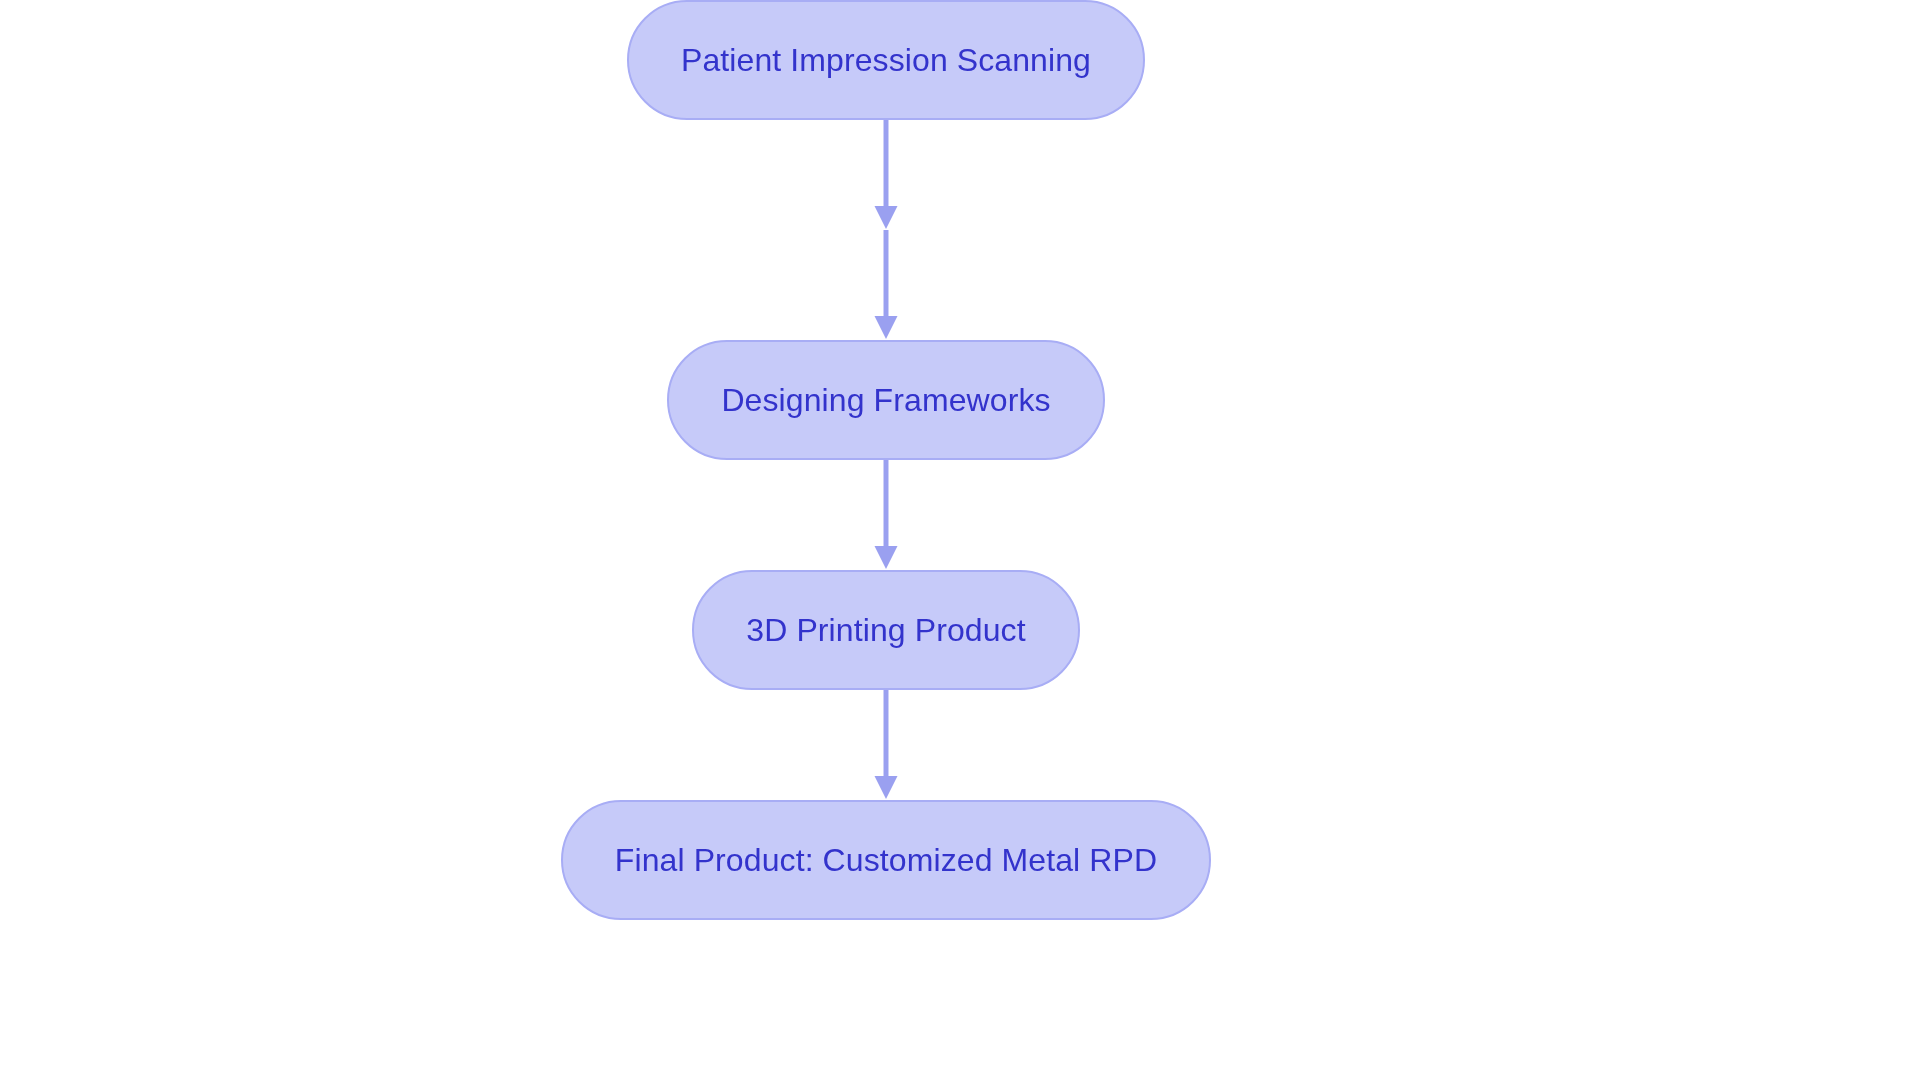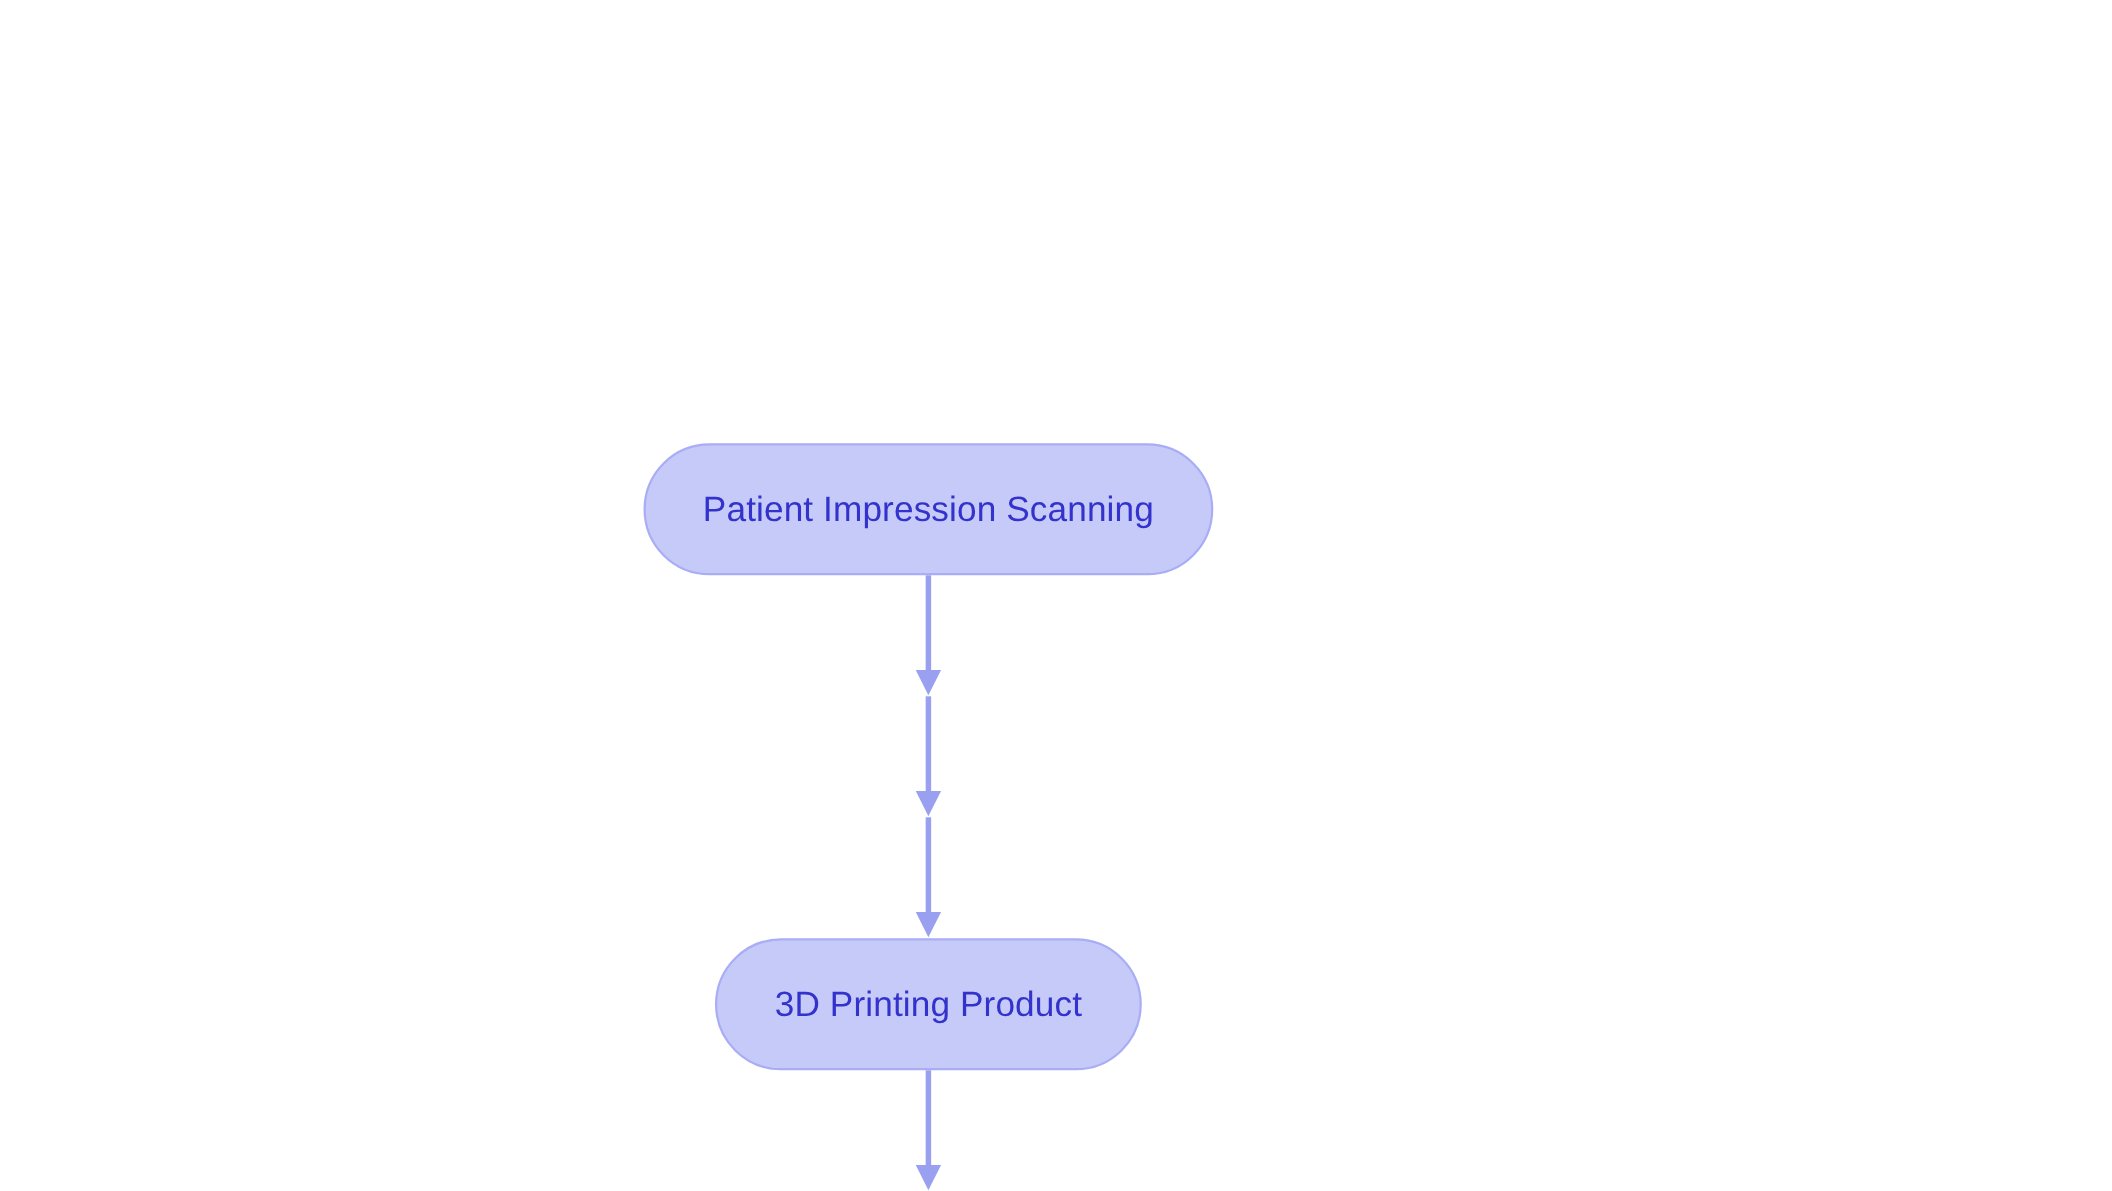--- a/index.html
+++ b/index.html
@@ -24,21 +24,22 @@
 
   .flow-column {
     position: absolute;
     left: 0;
     top: 0;
     width: 1688px;
     height: 1083px;
     display: flex;
     flex-direction: column;
     align-items: center;
-    justify-content: flex-end;
+    justify-content: flex-start;
+    padding-left: 42px;
   }
 
   .node {
     box-sizing: border-box;
     height: 120px;
     border-radius: 60px;
     background: #c6caf9;
     border: 2px solid #a8adf5;
     display: flex;
     align-items: center;
@@ -89,34 +90,40 @@
     </div>
 
 
     <div class="connector">
       <svg viewBox="0 0 30 110" xmlns="http://www.w3.org/2000/svg" aria-hidden="true">
         <line x1="15" y1="0" x2="15" y2="88" stroke="#9aa0f0" stroke-width="5"></line>
         <polygon points="15,109 3.5,86 26.5,86" fill="#9aa0f0"></polygon>
       </svg>
     </div>
 
+    <div class="node">
+      <span class="node-label">Designing Frameworks</span>
+    </div>
 
     <div class="connector">
       <svg viewBox="0 0 30 110" xmlns="http://www.w3.org/2000/svg" aria-hidden="true">
         <line x1="15" y1="0" x2="15" y2="88" stroke="#9aa0f0" stroke-width="5"></line>
         <polygon points="15,109 3.5,86 26.5,86" fill="#9aa0f0"></polygon>
       </svg>
     </div>
 
     <div class="node">
       <span class="node-label">3D Printing Product</span>
     </div>
 
     <div class="connector">
       <svg viewBox="0 0 30 110" xmlns="http://www.w3.org/2000/svg" aria-hidden="true">
         <line x1="15" y1="0" x2="15" y2="88" stroke="#9aa0f0" stroke-width="5"></line>
         <polygon points="15,109 3.5,86 26.5,86" fill="#9aa0f0"></polygon>
       </svg>
     </div>
 
+    <div class="node">
+      <span class="node-label">Final Product: Customized Metal RPD</span>
+    </div>
 
   </div>
 </div>
 
 </body></html>

